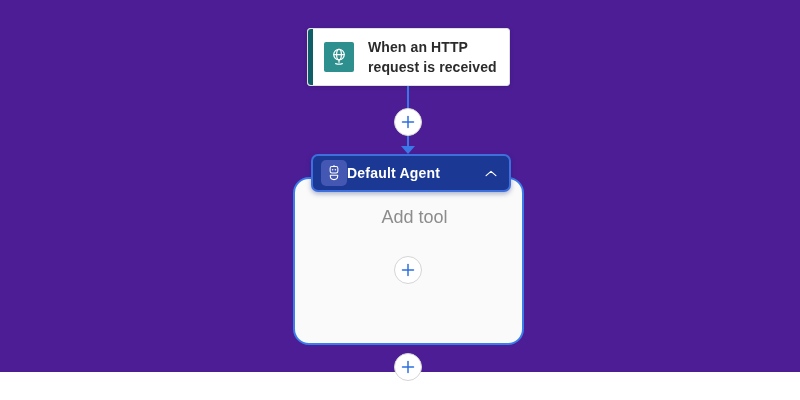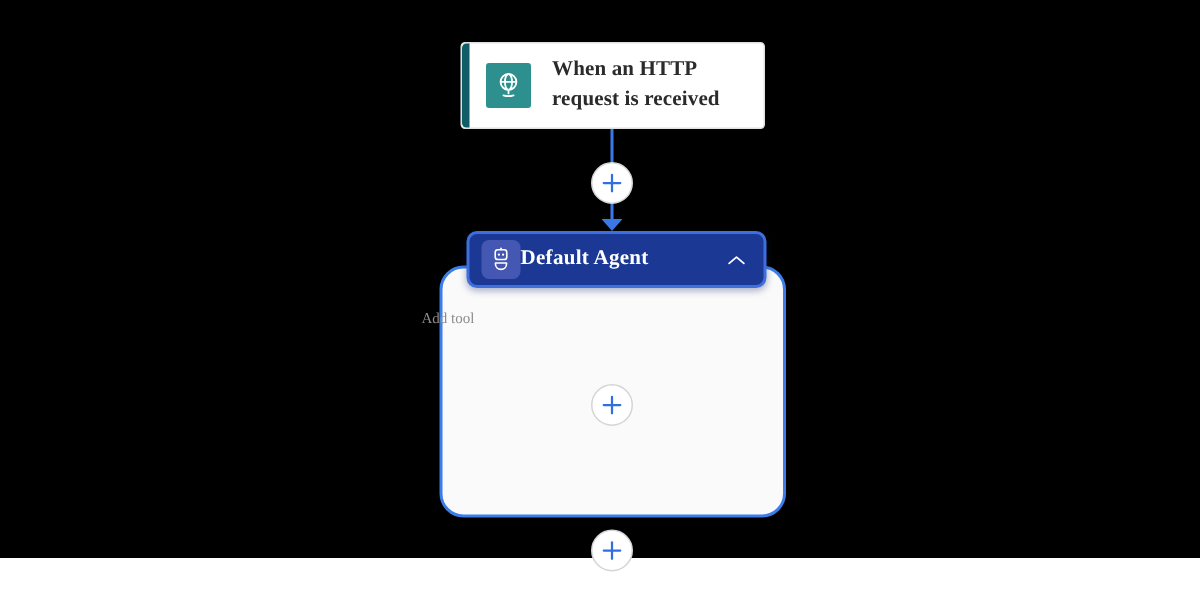--- a/index.html
+++ b/index.html
@@ -2,21 +2,21 @@
 <html><head>
 <meta charset="utf-8">
 <style>
   html, body { margin: 0; padding: 0; }
   body {
     width: 800px; height: 400px;
     background: #ffffff;
     font-family: "Liberation Sans", sans-serif;
     overflow: hidden;
   }
-  .canvas { position: relative; width: 800px; height: 372px; background: #000000; font-family: Liberation Serif, serif; }
+  .canvas { position: relative; width: 800px; height: 372px; background: #4c1d95; }
 
   
   .trigger-card {
     position: absolute; left: 307px; top: 28px; width: 203px; height: 58px;
     background: #ffffff;
     border: 1px solid #e0e0e0; border-radius: 3px;
     box-shadow: 0 1px 4px rgba(0,0,0,0.13);
     box-sizing: border-box;
     display: flex; align-items: center;
     padding: 0 8px 0 16px;
@@ -66,23 +66,23 @@
   .plus-below { left: 394px; top: 353px; }
 
   
   .agent-container {
     position: absolute; left: 293px; top: 177px; width: 231px; height: 168px;
     box-sizing: border-box;
     border: 2px solid #3b7de9; border-radius: 16px;
     background: #fafafa;
   }
   .add-tool-label {
-    position: absolute; left: 281px; top: 207px; width: 231px;
-    text-align: left;
-    font-size: 10px; color: #8c8c8c;
+    position: absolute; left: 299px; top: 207px; width: 231px;
+    text-align: center;
+    font-size: 18px; color: #8c8c8c;
     pointer-events: none;
   }
 
   
   .agent-header {
     position: absolute; left: 311px; top: 154px; width: 200px; height: 38px;
     box-sizing: border-box;
     background: #1b3894;
     border: 2px solid #3e6fdd; border-radius: 7px;
     box-shadow: 0 2px 5px rgba(20,40,110,0.35);

